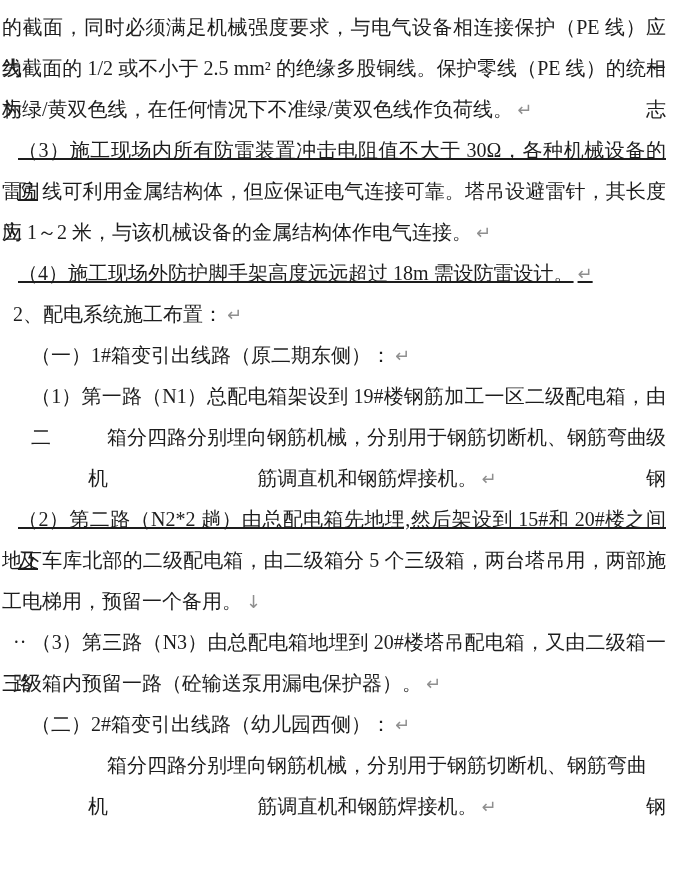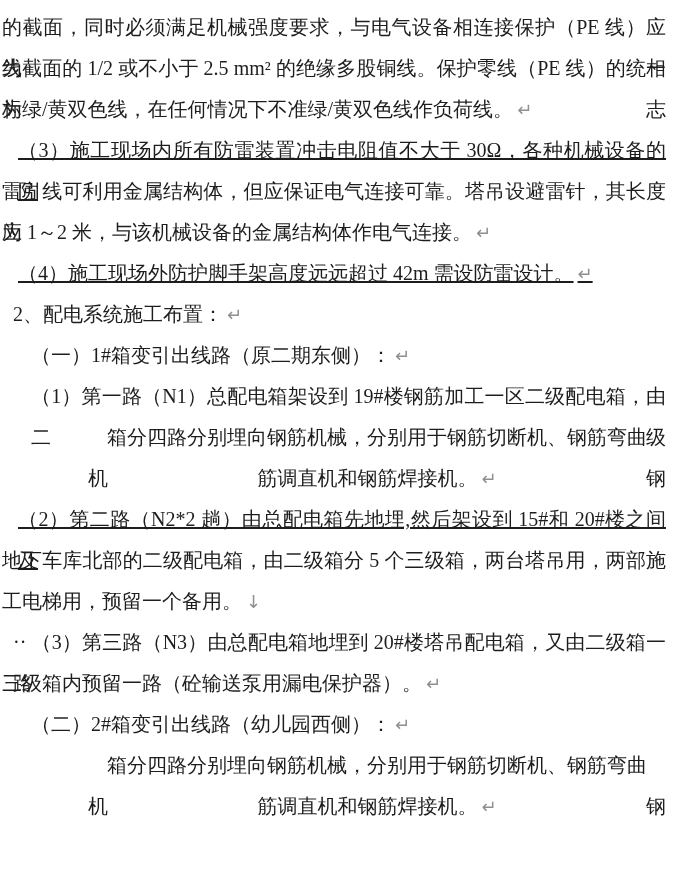--- a/index.html
+++ b/index.html
@@ -50,21 +50,21 @@
 <div class="page">
 
   <div class="line j in0"><span>的截面，同时必须满足机械强度要求，与电气设备相连接保护（PE 线）应为相</span></div>
   <div class="line j in0"><span>线截面的 1/2 或不小于 2.5 mm² 的绝缘多股铜线。保护零线（PE 线）的统一标志</span></div>
   <div class="line in0"><span>为绿/黄双色线，在任何情况下不准绿/黄双色线作负荷线。</span><span class="mark">↵</span></div>
 
   <div class="line j in3"><span>（3）施工现场内所有防雷装置冲击电阻值不大于 30Ω，各种机械设备的防</span></div>
   <div class="line j in0"><span>雷引线可利用金属结构体，但应保证电气连接可靠。塔吊设避雷针，其长度应</span></div>
   <div class="line in0"><span>为 1～2 米，与该机械设备的金属结构体作电气连接。</span><span class="mark">↵</span></div>
 
-  <div class="line in3"><span>（4）施工现场外防护脚手架高度远远超过 42m 需设防雷设计。</span><span class="mark">↵</span></div>
+  <div class="line in3"><span>（4）施工现场外防护脚手架高度远远超过 18m 需设防雷设计。</span><span class="mark">↵</span></div>
 
   <div class="line in1"><span>2、配电系统施工布置：</span><span class="mark">↵</span></div>
 
   <div class="line in2"><span>（一）1#箱变引出线路（原二期东侧）：</span><span class="mark">↵</span></div>
 
   <div class="line j in2"><span>（1）第一路（N1）总配电箱架设到 19#楼钢筋加工一区二级配电箱，由二级</span></div>
   <div class="line j hang"><span>箱分四路分别埋向钢筋机械，分别用于钢筋切断机、钢筋弯曲机、钢</span></div>
   <div class="line hang"><span>筋调直机和钢筋焊接机。</span><span class="mark">↵</span></div>
 
   <div class="line j in3"><span>（2）第二路（N2*2 趟）由总配电箱先地埋,然后架设到 15#和 20#楼之间及</span></div>

